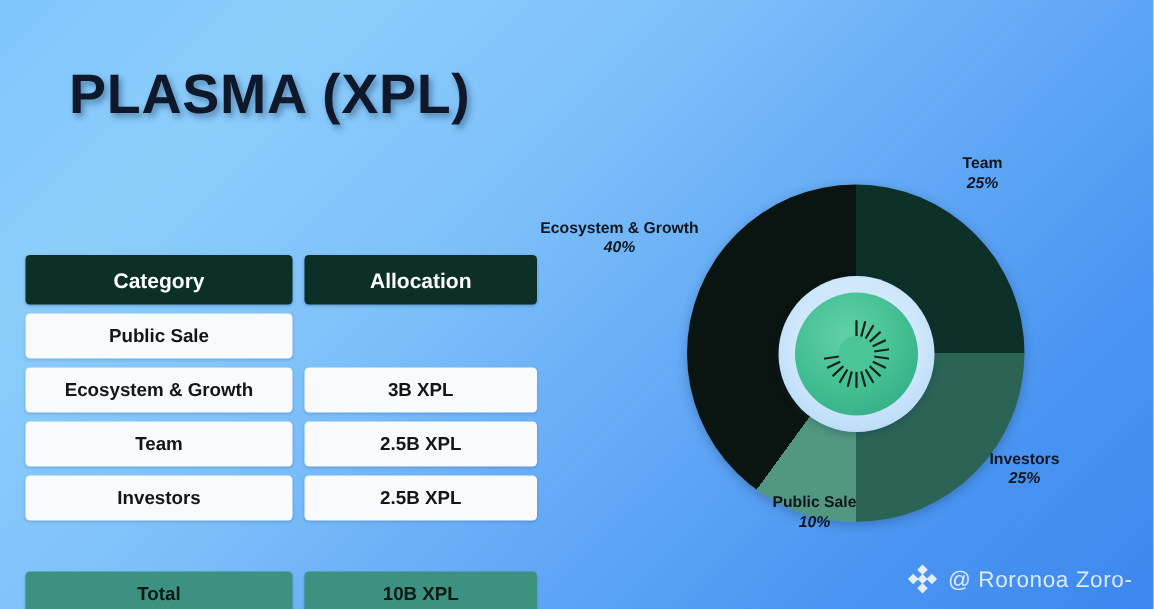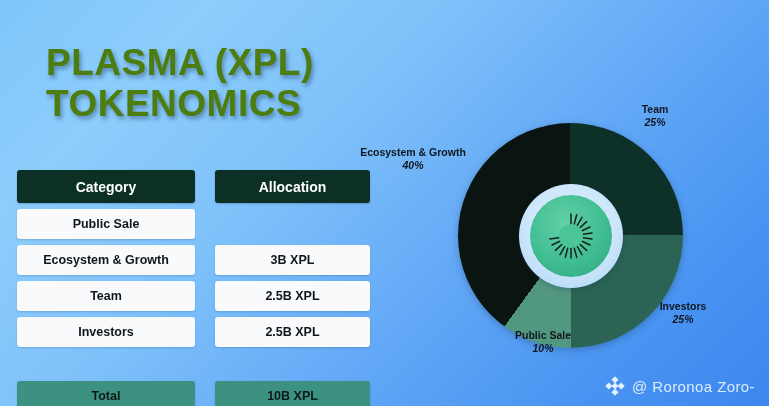--- a/index.html
+++ b/index.html
@@ -12,33 +12,33 @@
   }
 
   
   #title {
     position:absolute;
     left:46px; top:42px;
     width:340px;
     font-size:37px;
     font-weight:bold;
     line-height:1.12;
-    color:#4d7c0f;
+    color:#0f172a;
     letter-spacing:0.5px;
     text-shadow: 2px 3px 4px rgba(20,45,80,0.42);
   }
   #title .line { display:block; white-space:nowrap; }
 
   
   #alloc-table {
     position:absolute;
     left:17px; top:170px;
     width:363px;
   }
-  .trow { display:flex; gap:20px; margin-bottom:6px; }
+  .trow { display:flex; gap:8px; margin-bottom:6px; }
   .trow:last-child { margin-bottom:0; }
   .cell {
     display:flex; align-items:center; justify-content:center;
     height:30px;
     font-size:12.5px;
     font-weight:bold;
     border-radius:3px;
     text-align:center;
   }
   .cell.c1 { width:178px; }
@@ -125,21 +125,20 @@
     font-size:15px;
     letter-spacing:0.4px;
   }
   #watermark .wm-icon { display:flex; align-items:center; }
 </style>
 </head>
 <body>
 
 <div id="title">
   <span class="line">PLASMA (XPL)</span>
-  <span class="line">TOKENOMICS</span>
 </div>
 
 <div id="alloc-table">
 
   <div class="trow header-row">
     <div class="cell c1">Category</div>
     <div class="cell c2">Allocation</div>
   </div>
 
   <div class="trow body-row">

